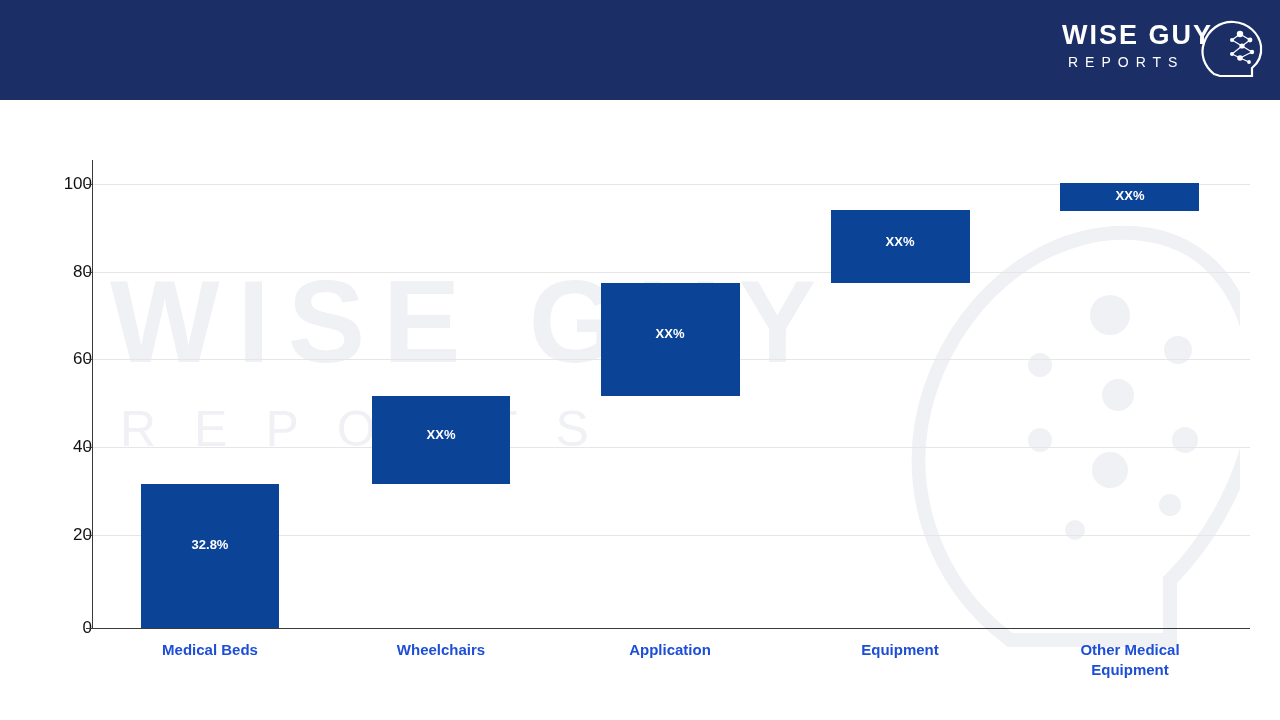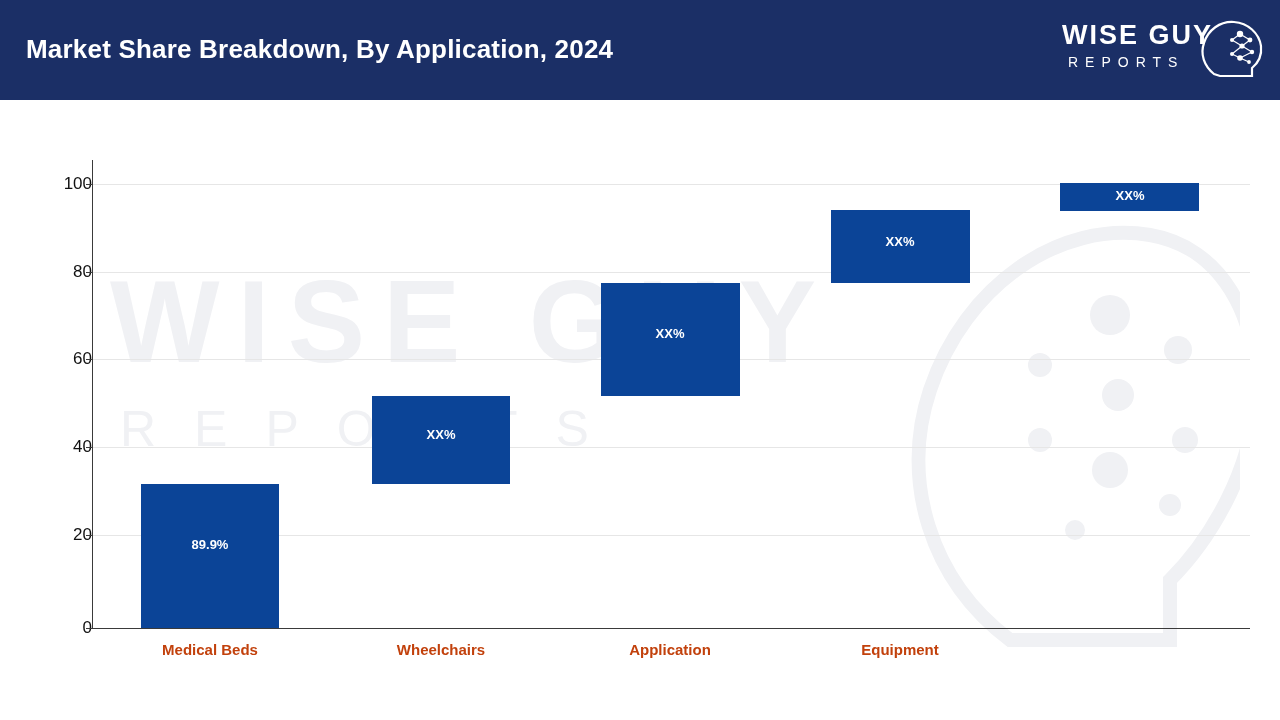--- a/index.html
+++ b/index.html
@@ -170,34 +170,33 @@
     color: #ffffff;
     font-size: 13px;
     font-weight: bold;
     white-space: nowrap;
     transform: translateX(-50%);
   }
   .cat-label {
     position: absolute;
     font-size: 15px;
     font-weight: bold;
-    color: #c2410c;
+    color: #1d4ed8;
     text-align: center;
     transform: translateX(-50%);
     line-height: 20px;
     white-space: pre-line;
   }
 </style>
 </head>
 <body>
 
 <div class="page">
 
   <div class="header">
-    <div class="header-title">Market Share Breakdown, By Application, 2024</div>
     <div class="logo">
       <div class="logo-wise">WISE GUY</div>
       <div class="logo-reports">REPORTS</div>
       <svg class="logo-head" viewBox="0 0 74 74">
         <path d="M18 62 C8 54 4 42 8 31 C12 18 24 9 38 10 C52 11 63 21 65 34 C66 43 62 51 56 56 L56 64 L24 64 Z" fill="none" stroke="#ffffff" stroke-width="2.2"></path>
         <circle cx="44" cy="22" r="3.2" fill="#ffffff"></circle>
         <circle cx="54" cy="28" r="2.4" fill="#ffffff"></circle>
         <circle cx="46" cy="34" r="2.6" fill="#ffffff"></circle>
         <circle cx="56" cy="40" r="2.2" fill="#ffffff"></circle>
         <circle cx="44" cy="46" r="2.8" fill="#ffffff"></circle>
@@ -258,33 +257,35 @@
       <div class="ytick-label" style="top:528px;">0</div>
     </div>
     <div class="ytick-mark" style="top:84px;"></div>
     <div class="ytick-mark" style="top:172px;"></div>
     <div class="ytick-mark" style="top:259px;"></div>
     <div class="ytick-mark" style="top:347px;"></div>
     <div class="ytick-mark" style="top:435px;"></div>
     <div class="ytick-mark" style="top:528px;"></div>
 
     <div class="bar" style="left:141px;top:384px;width:138px;height:144px;"></div>
-    <div class="bar-label" style="left:210px;top:437px;">89.9%</div>
+    <div class="bar-label" style="left:210px;top:437px;">32.8%</div>
 
     <div class="bar" style="left:372px;top:296px;width:138px;height:88px;"></div>
     <div class="bar-label" style="left:441px;top:327px;">XX%</div>
 
     <div class="bar" style="left:601px;top:183px;width:139px;height:113px;"></div>
     <div class="bar-label" style="left:670px;top:226px;">XX%</div>
 
     <div class="bar" style="left:831px;top:110px;width:139px;height:73px;"></div>
     <div class="bar-label" style="left:900px;top:134px;">XX%</div>
 
     <div class="bar" style="left:1060px;top:83px;width:139px;height:28px;"></div>
     <div class="bar-label" style="left:1130px;top:88px;">XX%</div>
 
     <div class="cat-label" style="left:210px;top:540px;">Medical Beds</div>
     <div class="cat-label" style="left:441px;top:540px;text-align:right;">Wheelchairs</div>
     <div class="cat-label" style="left:670px;top:540px;">Application</div>
     <div class="cat-label" style="left:900px;top:540px;">Equipment</div>
+    <div class="cat-label" style="left:1130px;top:540px;">Other Medical
+Equipment</div>
 
   </div>
 </div>
 
 </body></html>

